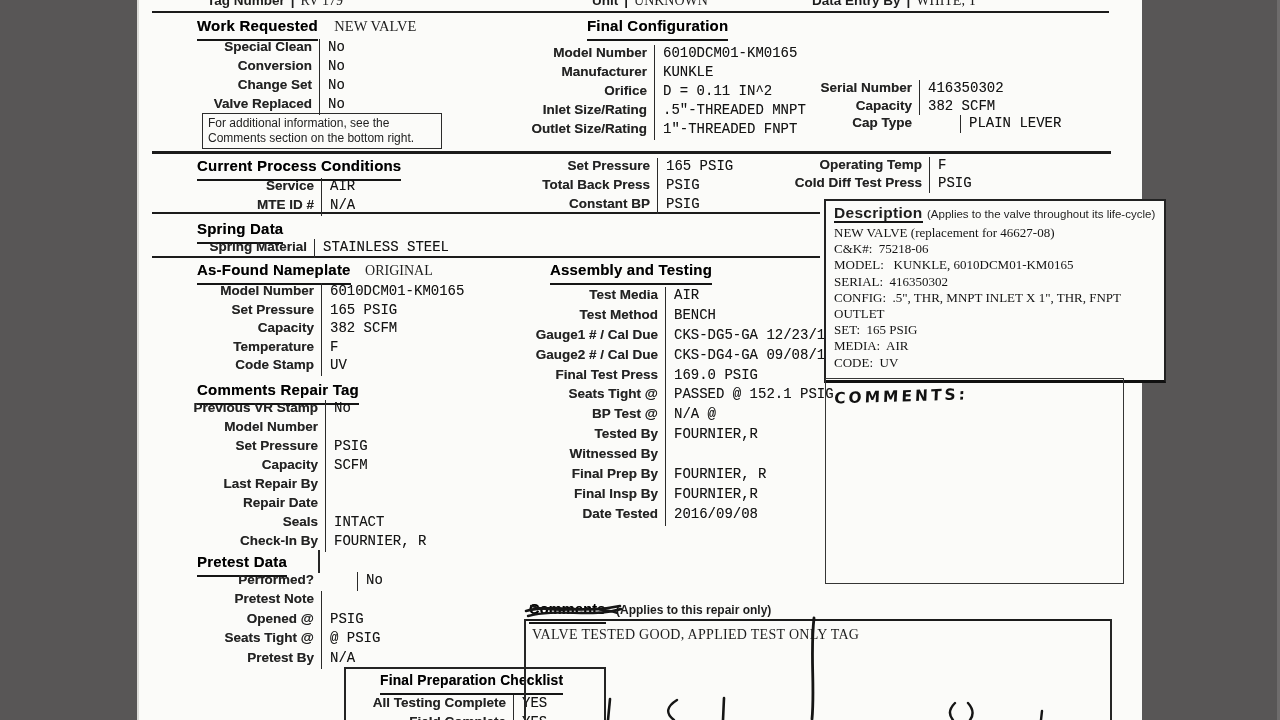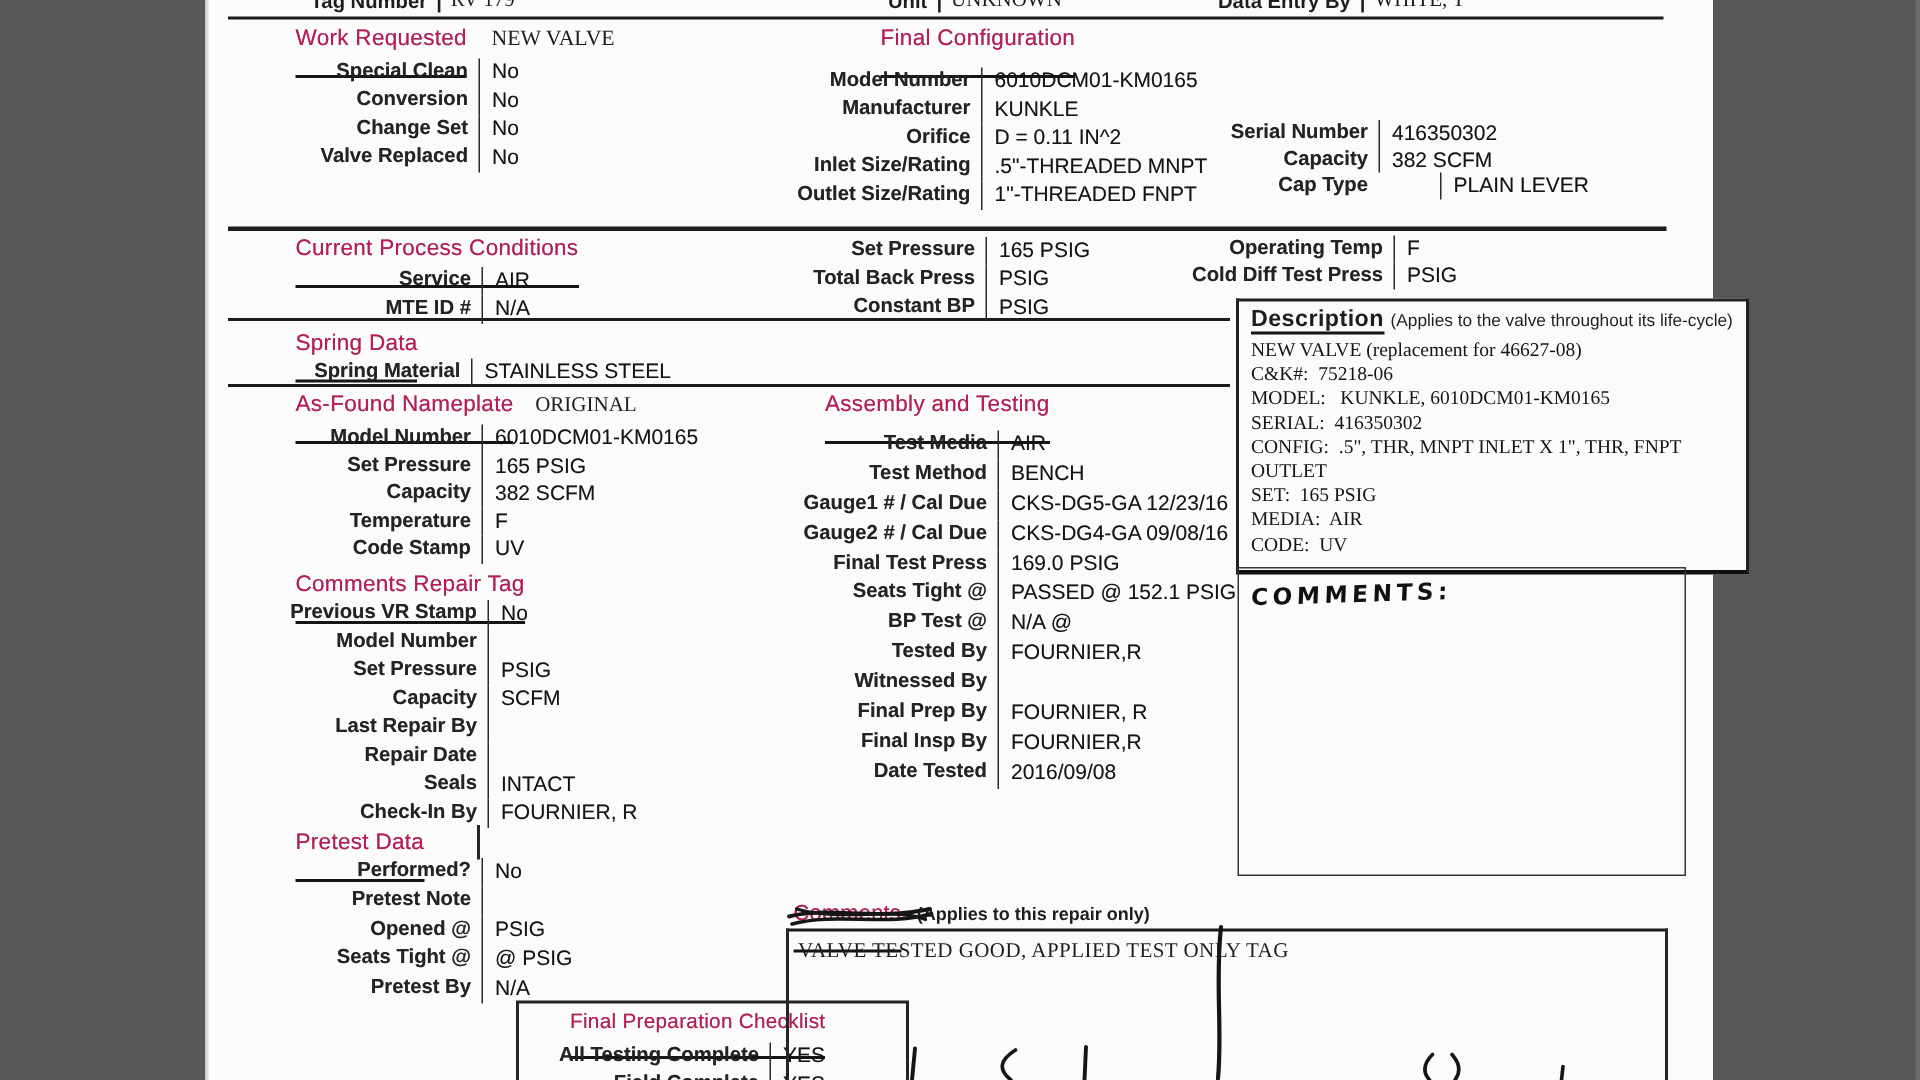--- a/index.html
+++ b/index.html
@@ -4,30 +4,30 @@
 <style>
   html,body{margin:0;padding:0;background:#2e2e2e;}
   #frame{position:relative;width:1280px;height:720px;overflow:hidden;background:#585656;
          font-family:"Liberation Sans",sans-serif;}
   #edge-light{position:absolute;right:0;top:0;width:3px;height:720px;background:#6e6c6c;}
   #doc{position:absolute;left:137px;top:0;width:1003px;height:720px;background:#fbfbf9;
        border-left:2px solid #dcdcd8;color:#1d1d1d;}
   .abs{position:absolute;}
   .hline{position:absolute;background:#1b1b1b;}
   .vline{position:absolute;background:#262626;}
-  .heading{font-weight:400;font-size:15px;letter-spacing:.2px;color:#be185d;
-           border-bottom:2.2px solid #151515;padding-bottom:16px;display:inline-block;
+  .heading{font-weight:700;font-size:15px;letter-spacing:.2px;color:#000000;
+           border-bottom:2.2px solid #151515;padding-bottom:5px;display:inline-block;
            text-shadow:0 0 .4px rgba(0,0,0,.5);}
   .grp{position:absolute;}
   .row{display:flex;align-items:flex-start;height:19px;}
   .lbl{width:var(--lw,140px);text-align:right;padding-right:7px;
        font-size:13.5px;font-weight:600;color:#232323;text-shadow:0 0 .3px rgba(0,0,0,.4);
        white-space:nowrap;}
   .val{border-left:1.7px solid #2a2a2a;padding-left:8px;align-self:stretch;
-       font-family:Liberation Sans, sans-serif;font-size:14px;color:#141414;white-space:nowrap;
+       font-family:Liberation Mono, monospace;font-size:14px;color:#141414;white-space:nowrap;
        text-shadow:0 0 .3px rgba(0,0,0,.35);}
   .serif{font-family:"Liberation Serif",serif;}
   .toppair{position:absolute;top:-7px;display:flex;gap:6px;font-size:13.5px;font-weight:600;white-space:nowrap;}
   .toppair .tv{font-family:"Liberation Serif",serif;font-weight:400;font-size:14px;}
   .notebox{position:absolute;border:1.6px solid #2c2c2c;font-size:12px;line-height:15px;
            padding:2px 5px;color:#222;}
   #desc-box{position:absolute;left:822px;top:199px;width:322px;height:172px;
             border:2px solid #222;border-bottom:3.2px solid #101010;padding:3px 8px 4px 8px;background:#fbfbf9;}
   #desc-box .dh{font-weight:700;font-size:15.5px;border-bottom:2px solid #151515;letter-spacing:.3px;}
   #desc-box .dn{font-size:11.5px;font-weight:400;color:#1f1f1f;}
@@ -85,20 +85,21 @@
       </div>
         <div class="row">
         <div class="lbl">Change Set</div>
         <div class="val">No</div>
       </div>
         <div class="row">
         <div class="lbl">Valve Replaced</div>
         <div class="val">No</div>
       </div>
       </div>
+    <div class="notebox" style="left:63px;top:113px;width:228px;">For additional information, see the Comments section on the bottom right.</div>
 
     <div class="abs" style="left:448px;top:17px;">
       <span class="heading">Final Configuration</span>
     </div>
     <div class="grp" style="left:368px;top:45px;--lw:140px;">
 
     <div class="row">
         <div class="lbl">Model Number</div>
         <div class="val">6010DCM01-KM0165</div>
       </div>
@@ -253,21 +254,21 @@
         <div class="val">FOURNIER, R</div>
       </div>
       </div>
     <div class="vline" style="left:179px;top:550px;width:1.7px;height:23px;"></div>
 
     <div class="abs" style="left:58px;top:553px;">
       <span class="heading">Pretest Data</span>
     </div>
     <div class="grp" style="left:30px;top:572px;--lw:145px;">
 
-    <div class="row" style="height:19.4px;">
+    <div class="row" style="height:19.4px;gap:36px;">
         <div class="lbl">Performed?</div>
         <div class="val">No</div>
       </div>
         <div class="row" style="height:19.4px;">
         <div class="lbl">Pretest Note</div>
         <div class="val"></div>
       </div>
         <div class="row" style="height:19.4px;">
         <div class="lbl">Opened @</div>
         <div class="val">PSIG</div>

